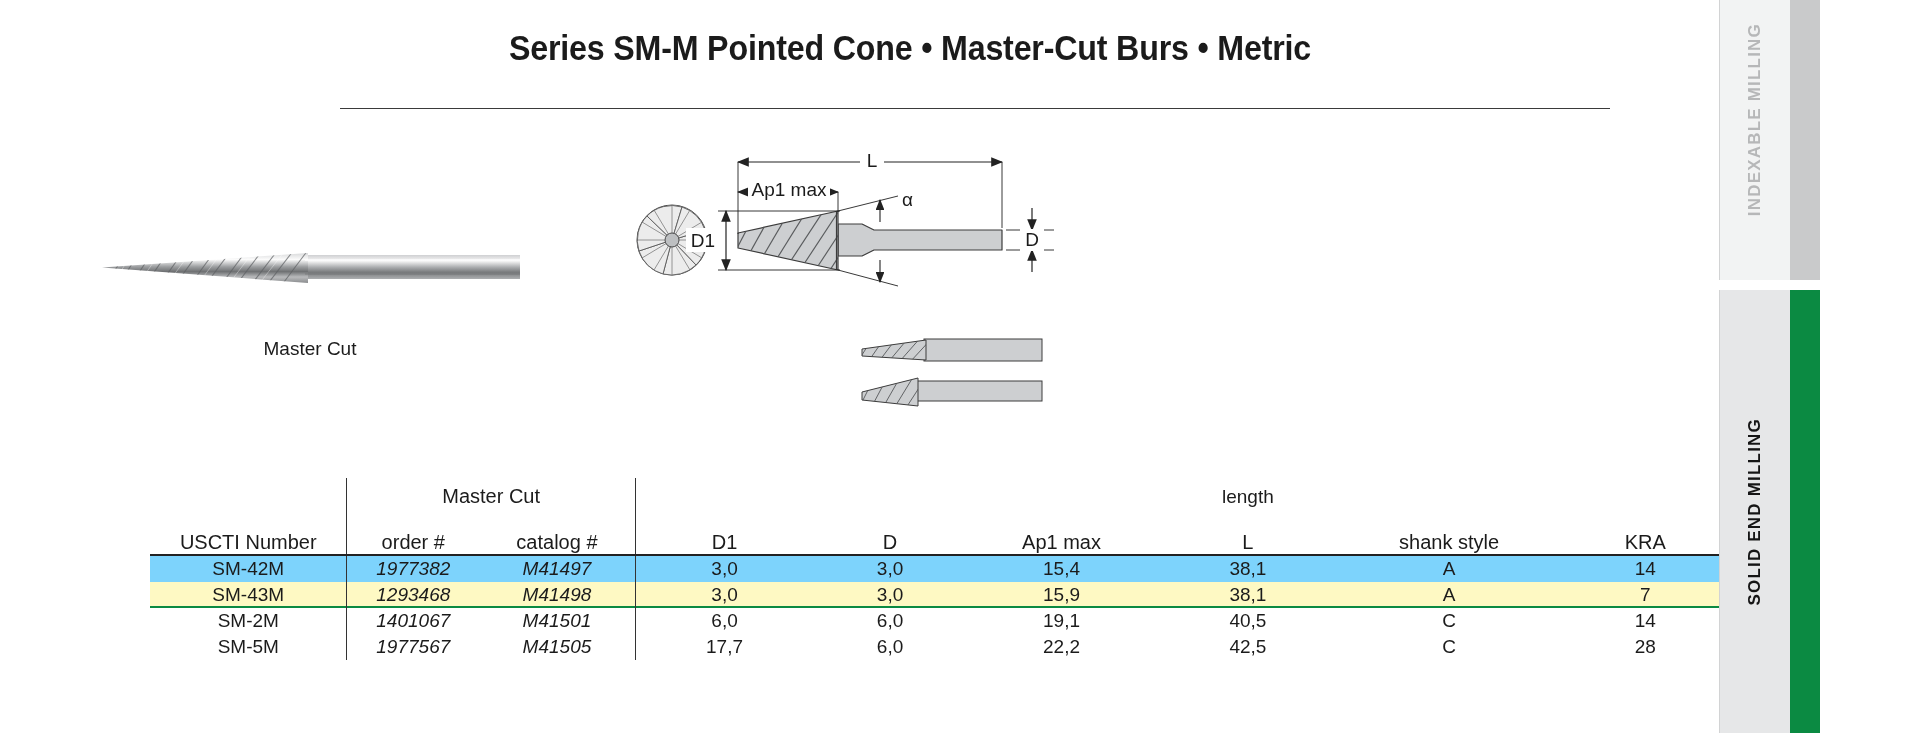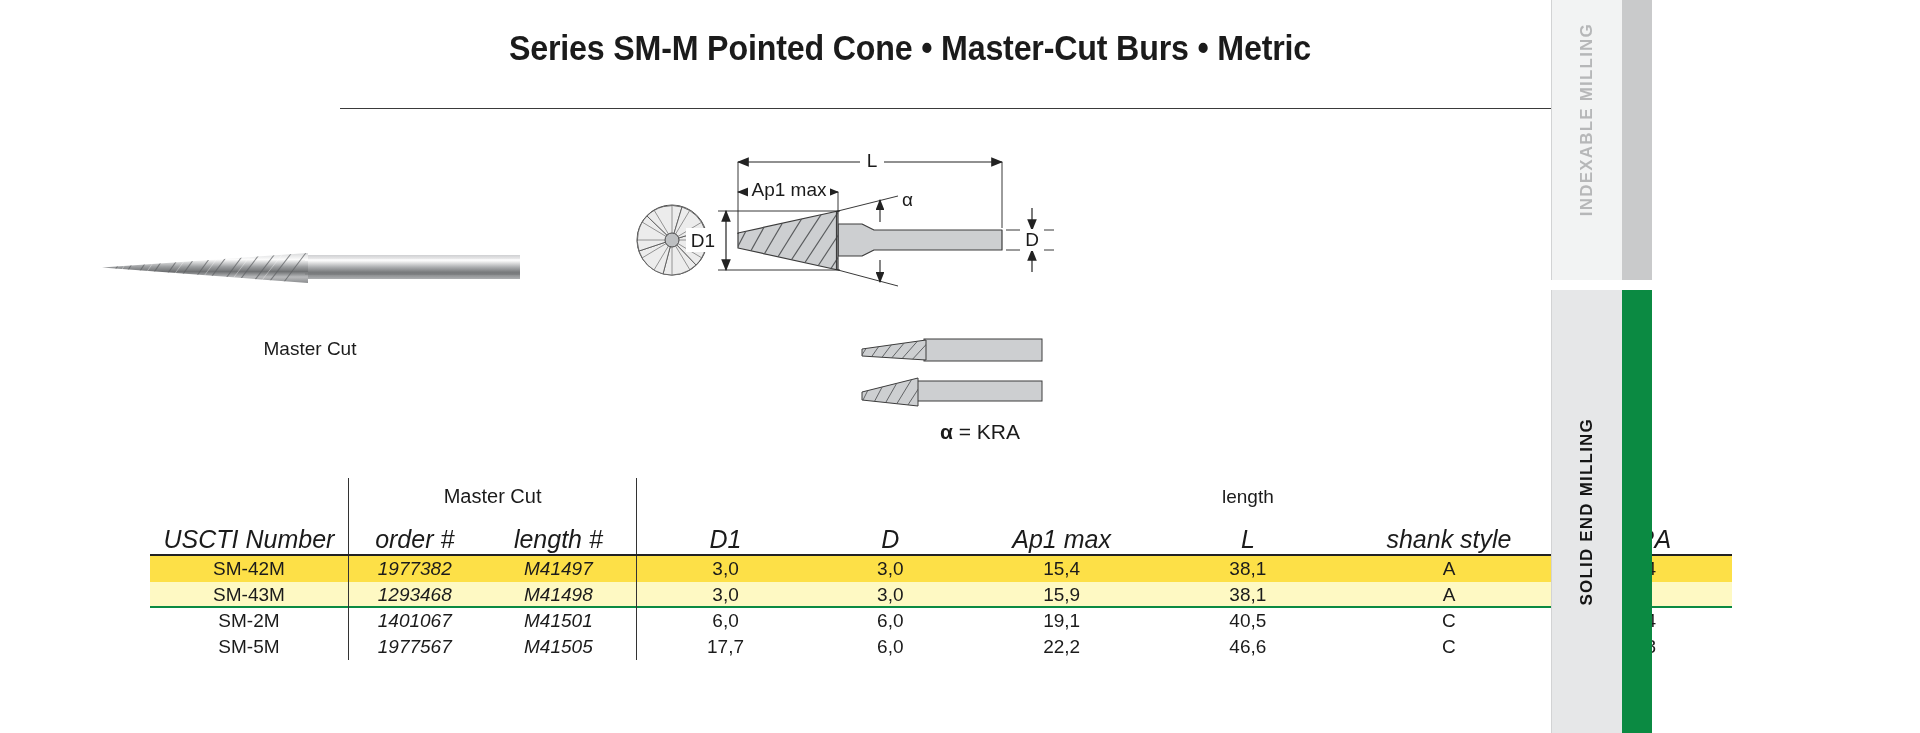--- a/index.html
+++ b/index.html
@@ -11,21 +11,21 @@
     font-family: "Liberation Sans", sans-serif;
     color: #1a1a1a;
     overflow: hidden;
     position: relative;
   }
 
   
   #page {
     position: absolute;
     left: 0; top: 0;
-    width: 1652px; height: 733px;
+    width: 1820px; height: 733px;
     background: #ffffff;
   }
 
   
   #title-block { position: absolute; left: 0; top: 28px; width: 1820px; text-align: center; }
   #page-title {
     font-size: 35px;
     font-weight: bold;
     letter-spacing: -0.2px;
     transform: scaleX(0.92);
@@ -70,21 +70,21 @@
     text-align: center;
     padding: 0;
     font-weight: normal;
     white-space: nowrap;
   }
 
   .hdr-group td { height: 30px; vertical-align: bottom; padding-bottom: 2px; }
   .grp-label { font-weight: bold; font-size: 20px; }
   .vsep-left  { border-left: 1.4px solid #333; }
 
-  .hdr-sub td { height: 46px; vertical-align: bottom; padding-bottom: 3px; font-weight: bold; font-size: 25px; font-style: italic; }
+  .hdr-sub td { height: 46px; vertical-align: bottom; padding-bottom: 3px; font-weight: bold; font-size: 20px; }
 
   .rule-row td { height: 0; padding: 0; border-bottom: 2.2px solid #222; }
 
   tbody tr.data-row td { height: 26px; line-height: 26px; }
   tbody tr.hl { background: #c6e0c8; }
   tbody tr.hl-last td { box-shadow: inset 0 -2px 0 0 #0b8a42; }
   .bold-cell { font-weight: bold; font-style: italic; }
 
   .col-uscti  { width: 200px; }
   .col-order  { width: 135px; }
@@ -331,23 +331,20 @@
           <line x1="0" y1="70" x2="16" y2="38"></line>
             <line x1="11" y1="72" x2="29" y2="38"></line>
           <line x1="22" y1="73" x2="42" y2="38"></line>
             <line x1="33" y1="74" x2="55" y2="38"></line>
           <line x1="44" y1="75" x2="68" y2="38"></line>
         </g>
       </g>
     </svg>
   </div>
 
-  <div id="kra-note">
-    <span class="alpha">α</span><span> = KRA</span>
-  </div>
 
   <table id="spec-table">
     <colgroup>
       <col class="col-uscti">
         <col class="col-order">
         <col class="col-cat">
       <col class="col-d1">
         <col class="col-d">
         <col class="col-ap">
       <col class="col-l">
@@ -361,34 +358,34 @@
         <td class="vsep-left"></td>
         <td></td>
         <td></td>
         <td>length</td>
         <td></td>
         <td></td>
       </tr>
       <tr class="hdr-sub">
         <td>USCTI Number</td>
         <td class="vsep-left">order #</td>
-        <td>length #</td>
+        <td>catalog #</td>
         <td class="vsep-left">D1</td>
         <td>D</td>
         <td>Ap1 max</td>
         <td>L</td>
         <td>shank style</td>
         <td>KRA</td>
       </tr>
       <tr class="rule-row">
           <td colspan="9"></td>
         </tr>
     </thead>
     <tbody id="table-body">
-        <tr class="data-row hl" style="background: #fde047;">
+        <tr class="data-row hl" style="background: #7dd3fc;">
           <td class="">SM-42M</td>
           <td class="bold-cell vsep-left">1977382</td>
           <td class="bold-cell ">M41497</td>
           <td class="vsep-left">3,0</td>
           <td class="">3,0</td>
           <td class="">15,4</td>
           <td class="">38,1</td>
           <td class="">A</td>
           <td class="">14</td>
         </tr>
@@ -414,21 +411,21 @@
           <td class="">C</td>
           <td class="">14</td>
         </tr>
         <tr class="data-row">
           <td class="">SM-5M</td>
           <td class="bold-cell vsep-left">1977567</td>
           <td class="bold-cell ">M41505</td>
           <td class="vsep-left">17,7</td>
           <td class="">6,0</td>
           <td class="">22,2</td>
-          <td class="">46,6</td>
+          <td class="">42,5</td>
           <td class="">C</td>
           <td class="">28</td>
         </tr>
       </tbody>
   </table>
 
   <div id="sidebar">
     <div class="tab" id="tab-indexable">
       <div class="tab-inner">
         <span class="tab-label" style="color: rgb(182, 183, 184);">INDEXABLE MILLING</span>

